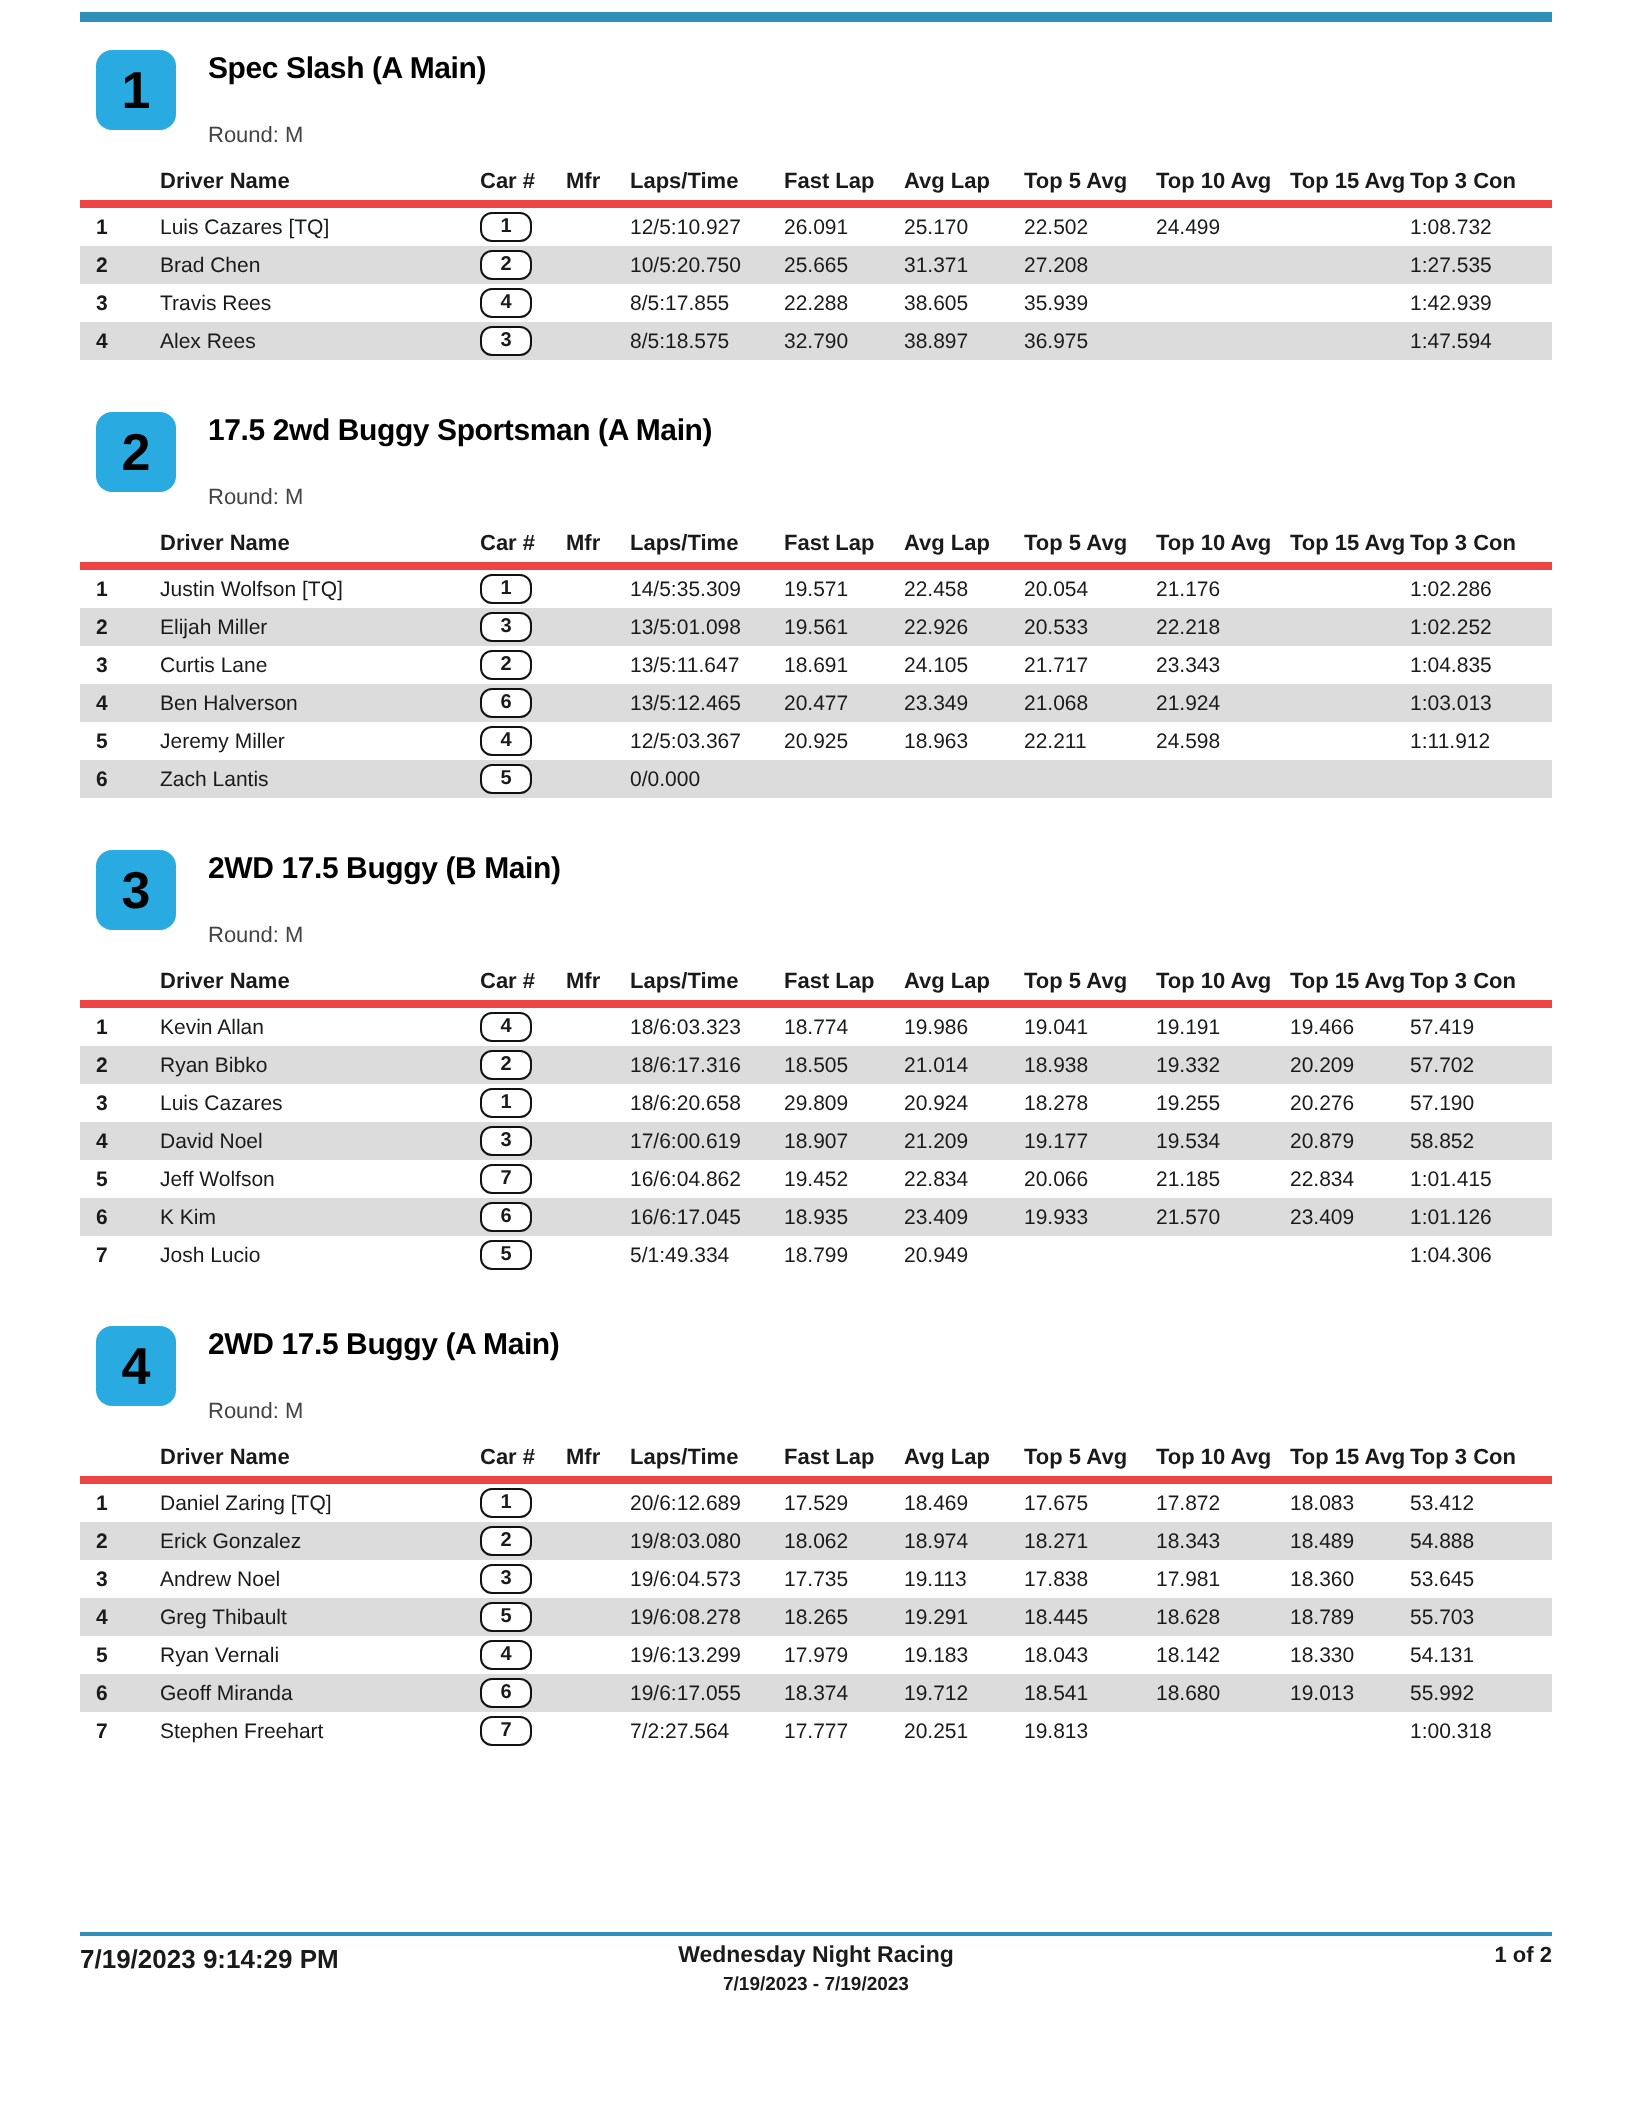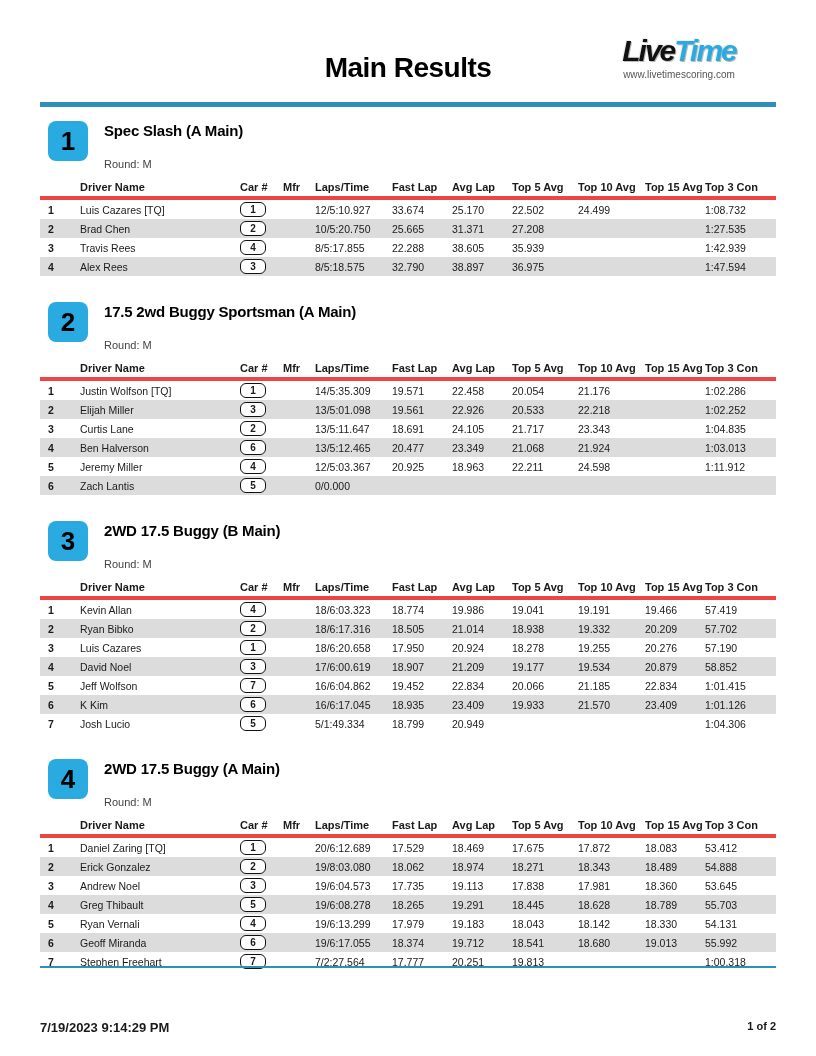--- a/index.html
+++ b/index.html
@@ -54,38 +54,31 @@
     display:inline-block;min-width:26px;box-sizing:border-box;padding:0 4px;
     border:1.6px solid #111;border-radius:6px;background:#fff;
     font-weight:bold;font-size:10px;line-height:13px;text-align:center;
   }
 
   
   .footer{
     position:absolute;left:40px;right:40px;top:966px;
     border-top:2px solid #2E8FB8;padding-top:4px;
   }
-  .footer-inner{display:flex;align-items:flex-start;margin-top:48px;}
+  .footer-inner{display:flex;align-items:flex-start;}
   .foot-left{flex:1;font-size:13px;font-weight:bold;}
   .foot-center{flex:1;text-align:center;}
   .foot-event{font-size:11.5px;font-weight:bold;}
   .foot-dates{font-size:9.5px;font-weight:bold;margin-top:3px;}
   .foot-right{flex:1;text-align:right;font-size:11px;font-weight:bold;}
 </style>
 </head>
 <body>
 
 <div class="page">
-  <div class="hdr">
-    <div class="page-title">Main Results</div>
-    <div class="logo-wrap">
-      <div class="logo"><span class="logo-live">Live</span><span class="logo-time">Time</span></div>
-      <div class="logo-url">www.livetimescoring.com</div>
-    </div>
-  </div>
   <div class="rule"></div>
 
   <div class="sections">
   <section class="race-section">
     <div class="sec-head">
       <div class="sec-badge">
             <span>1</span>
           </div>
       <div class="sec-titles">
         <div class="sec-title">Spec Slash (A Main)</div>
@@ -105,21 +98,21 @@
           <div class="c">Top 15 Avg</div>
           <div class="c">Top 3 Con</div>
         </div>
     <div>
   <div class="trow">
     <div class="c pos">1</div>
     <div class="c">Luis Cazares [TQ]</div>
     <div class="c"><span class="badge">1</span></div>
     <div class="c"></div>
     <div class="c">12/5:10.927</div>
-    <div class="c">33.674</div>
+    <div class="c">26.091</div>
     <div class="c">25.170</div>
     <div class="c">22.502</div>
     <div class="c">24.499</div>
     <div class="c"></div>
     <div class="c">1:08.732</div>
   </div>
 
   <div class="trow alt">
     <div class="c pos">2</div>
     <div class="c">Brad Chen</div>
@@ -325,21 +318,21 @@
     <div class="c">20.209</div>
     <div class="c">57.702</div>
   </div>
 
   <div class="trow">
     <div class="c pos">3</div>
     <div class="c">Luis Cazares</div>
     <div class="c"><span class="badge">1</span></div>
     <div class="c"></div>
     <div class="c">18/6:20.658</div>
-    <div class="c">17.950</div>
+    <div class="c">29.809</div>
     <div class="c">20.924</div>
     <div class="c">18.278</div>
     <div class="c">19.255</div>
     <div class="c">20.276</div>
     <div class="c">57.190</div>
   </div>
 
   <div class="trow alt">
     <div class="c pos">4</div>
     <div class="c">David Noel</div>
@@ -520,15 +513,19 @@
     <div class="c">1:00.318</div>
   </div>
 </div>
   </section>
 </div>
 </div>
 
 <div class="footer">
   <div class="footer-inner">
     <div class="foot-left">7/19/2023 9:14:29 PM</div>
+    <div class="foot-center">
+      <div class="foot-event">Wednesday Night Racing</div>
+      <div class="foot-dates">7/19/2023 - 7/19/2023</div>
+    </div>
     <div class="foot-right">1 of 2</div>
   </div>
 </div>
 
 </body></html>

